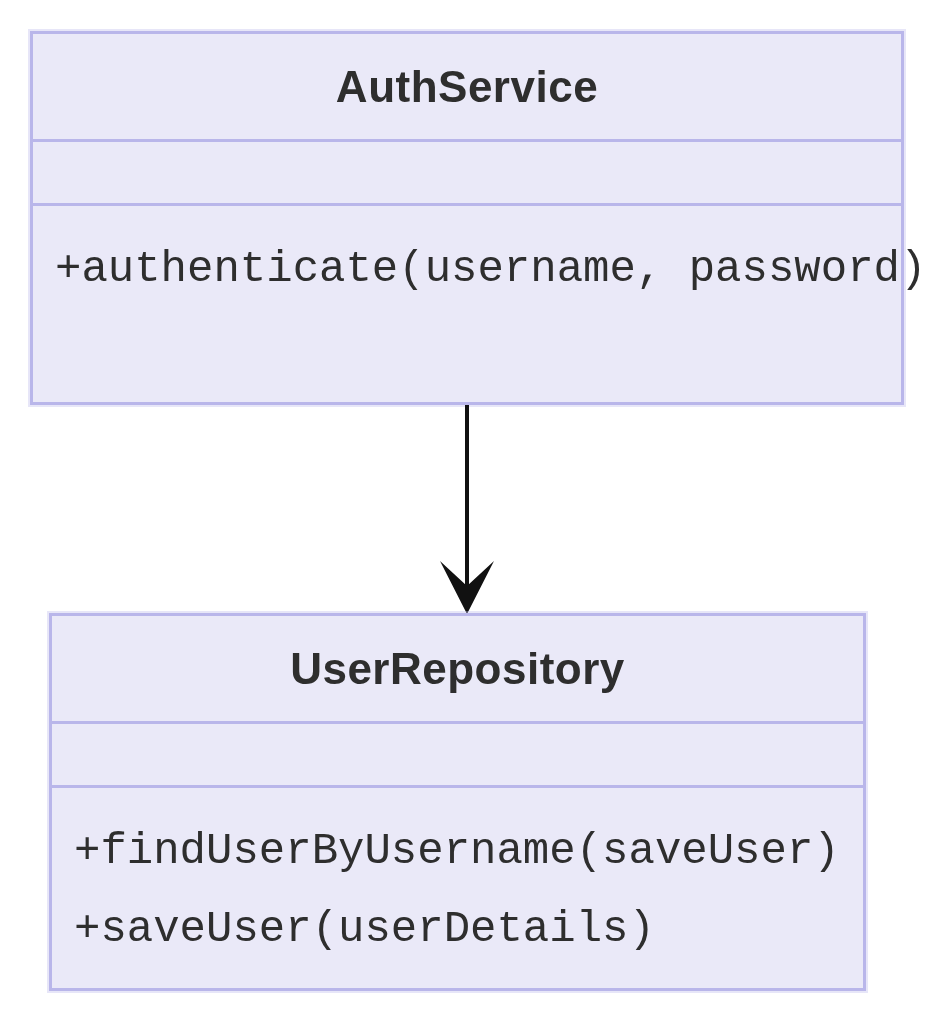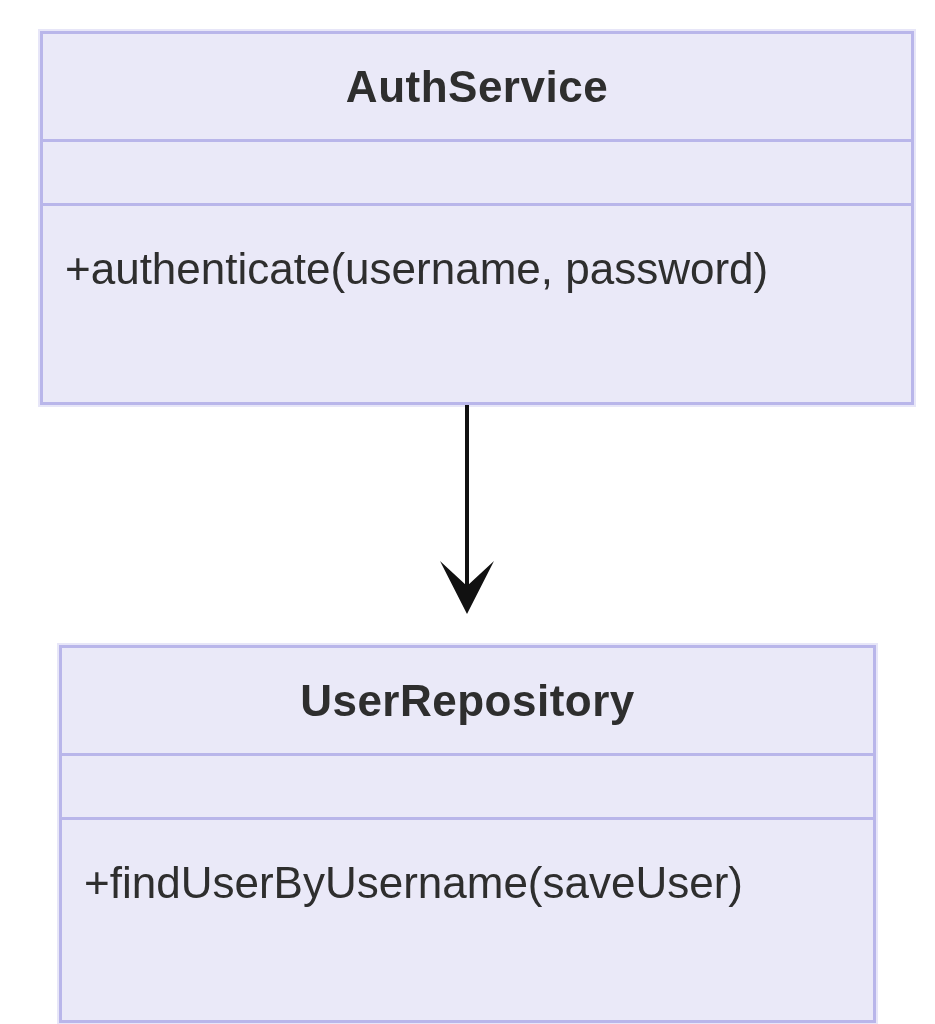--- a/index.html
+++ b/index.html
@@ -21,24 +21,23 @@
     width: 935px; height: 1024px;
   }
   .class-node {
     position: absolute;
     display: flex;
     flex-direction: column;
     background: var(--node-fill);
     border: 3px solid var(--node-border);
     box-shadow: 0 0 0 2px rgba(185,182,234,0.35);
     color: var(--text-color);
-    margin-left: 10px;
   }
   .node-auth { left: 30px; top: 31px; width: 874px; height: 374px; }
-  .node-repo { left: 49px; top: 645px; width: 817px; height: 378px; }
+  .node-repo { left: 49px; top: 613px; width: 817px; height: 378px; }
   .compartment-title {
     height: 108px;
     flex: 0 0 auto;
     display: flex;
     align-items: center;
     justify-content: center;
     border-bottom: 3px solid var(--node-border);
   }
   .class-title {
     font-size: 44px;
@@ -47,20 +46,21 @@
     white-space: nowrap;
   }
   .compartment-attrs {
     height: 64px;
     flex: 0 0 auto;
     border-bottom: 3px solid var(--node-border);
   }
   .compartment-methods {
     flex: 1 1 auto;
     padding: 24px 20px 0 22px;
+    font-family: Liberation Mono, monospace;
   }
   .method-line {
     font-size: 44px;
     line-height: 78px;
     white-space: nowrap;
   }
   .edge {
     position: absolute;
     left: 437px; top: 405px;
     width: 60px; height: 210px;
@@ -94,16 +94,17 @@
     <path class="edge-head" d="M30 209 L3 156 L30 181 L57 156 Z"></path>
   </svg>
 
   <div class="class-node node-repo">
     <div class="compartment-title">
       <span class="class-title">UserRepository</span>
     </div>
     <div class="compartment-attrs"></div>
     <div class="compartment-methods">
       <div class="method-line">+findUserByUsername(saveUser)</div>
+      <div class="method-line">+saveUser(userDetails)</div>
     </div>
   </div>
 
 </div>
 
 </body></html>

